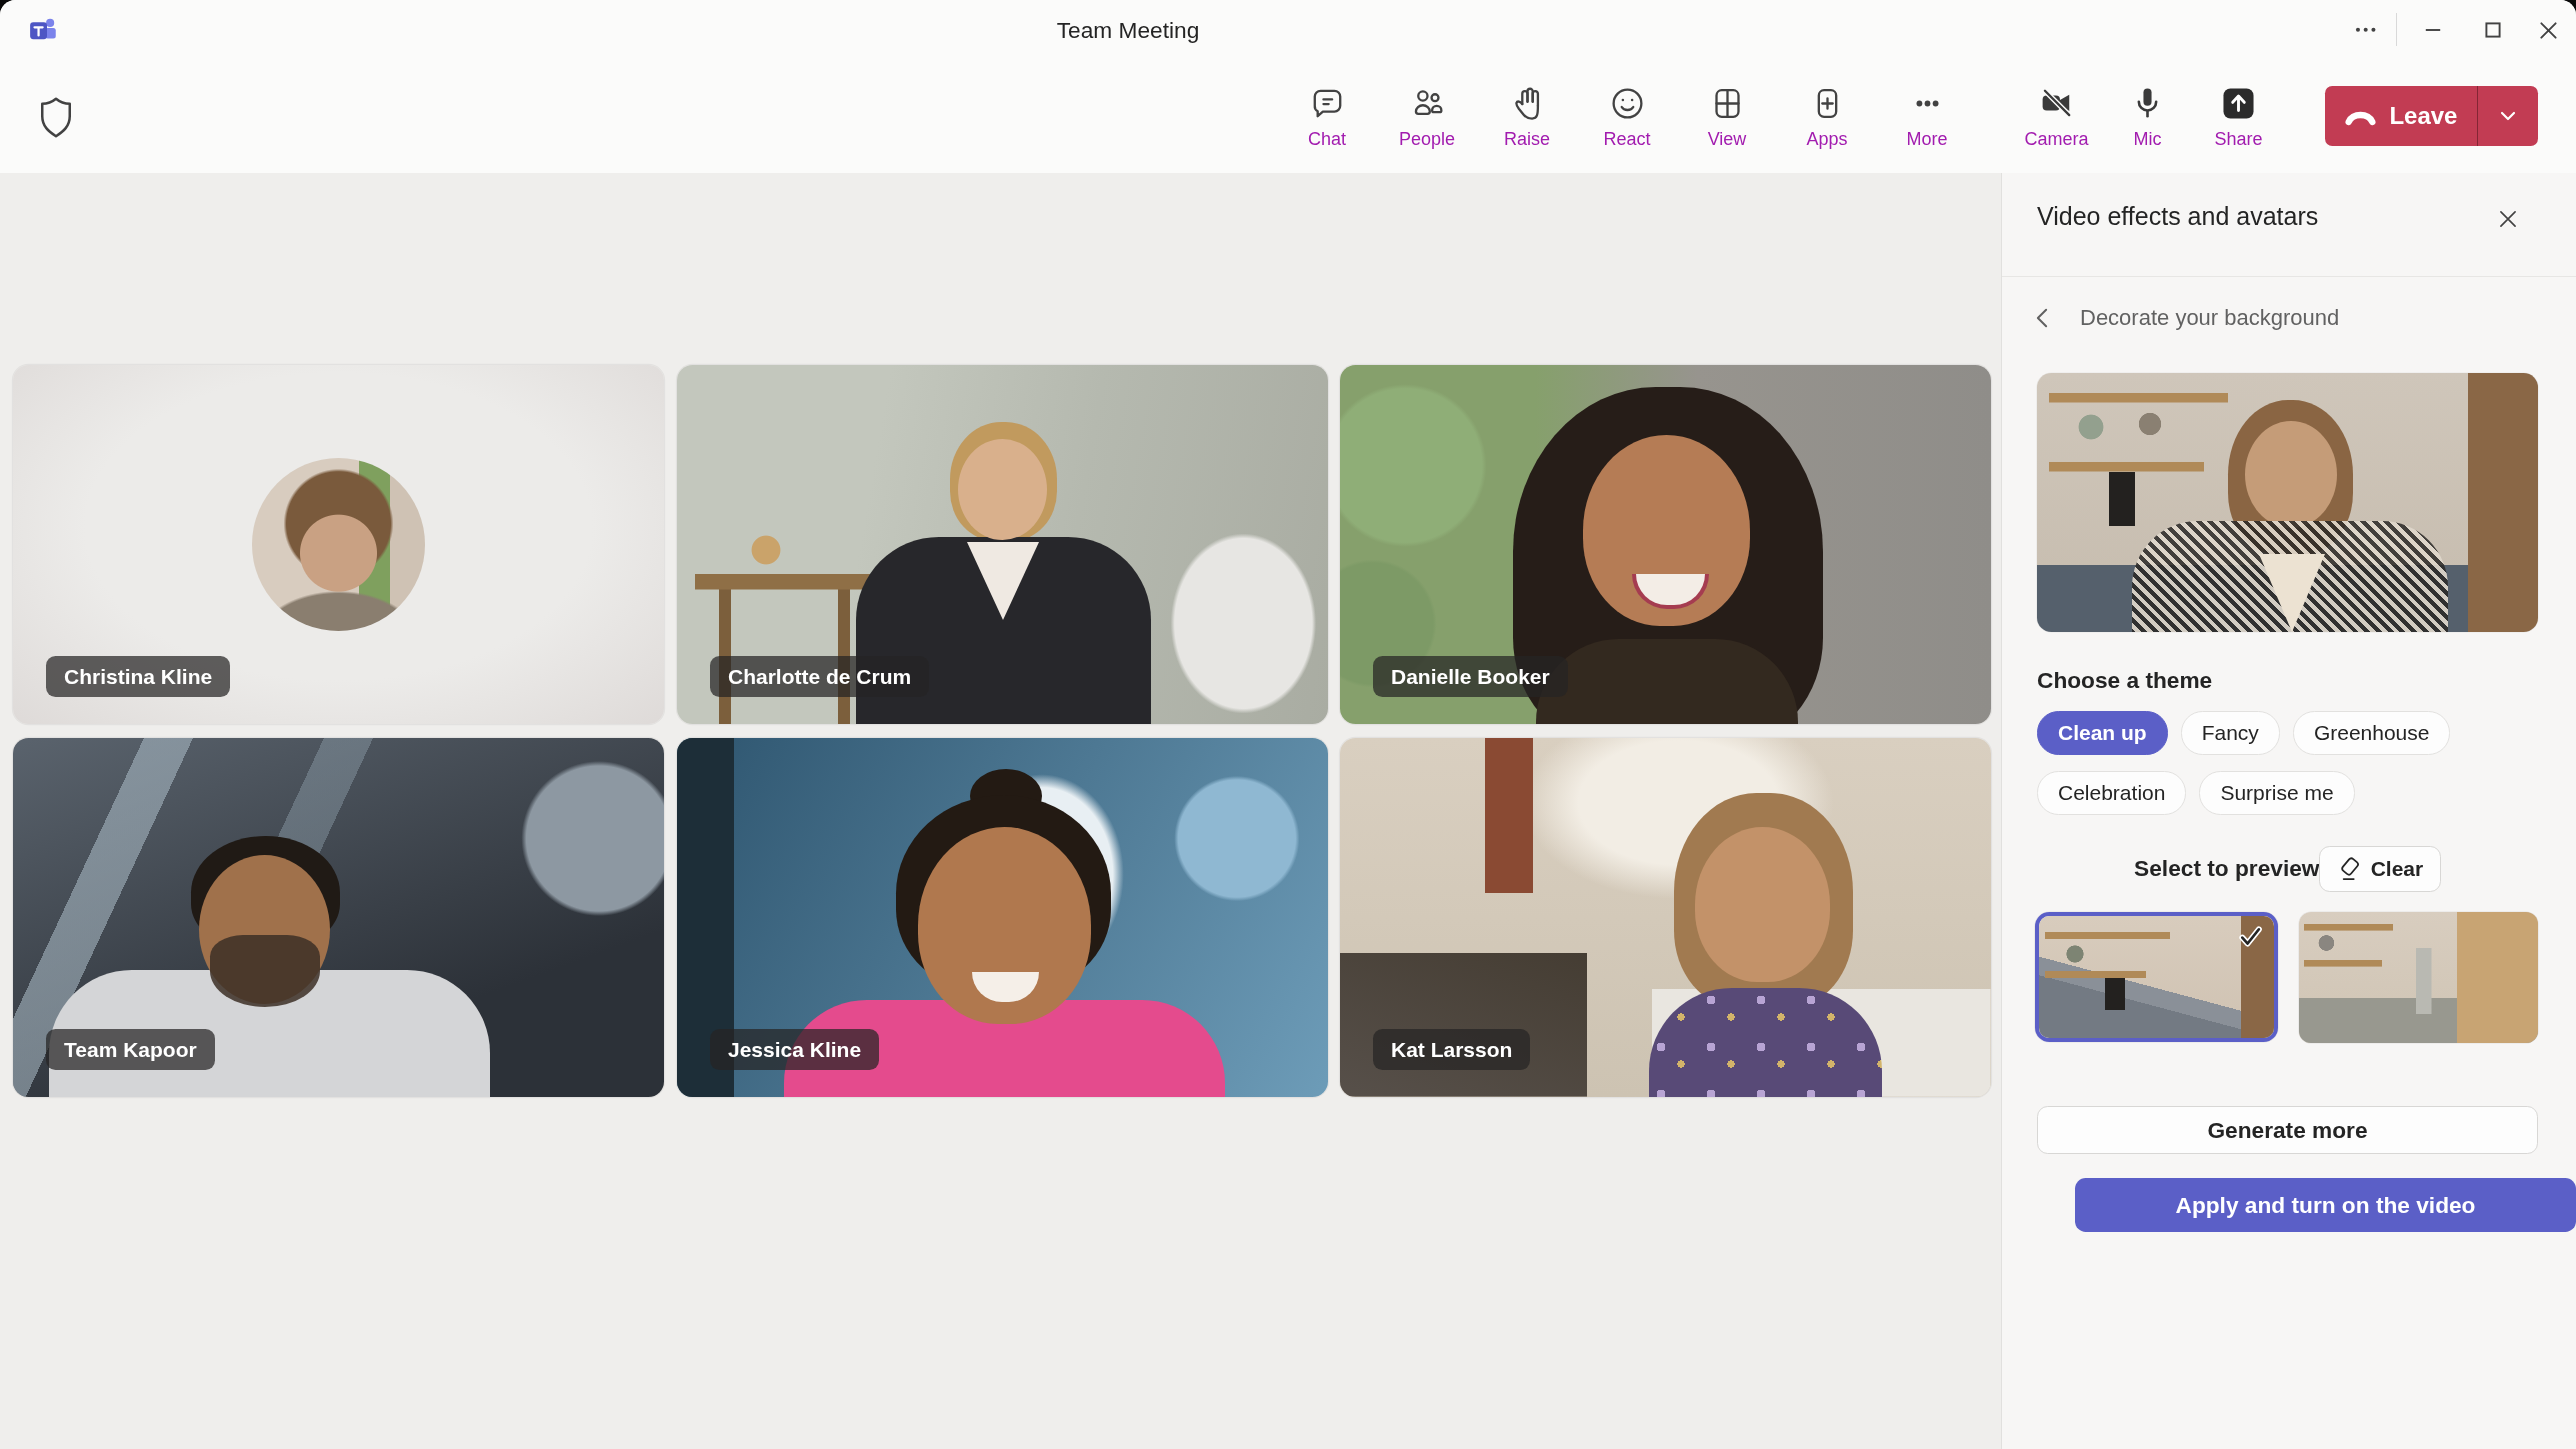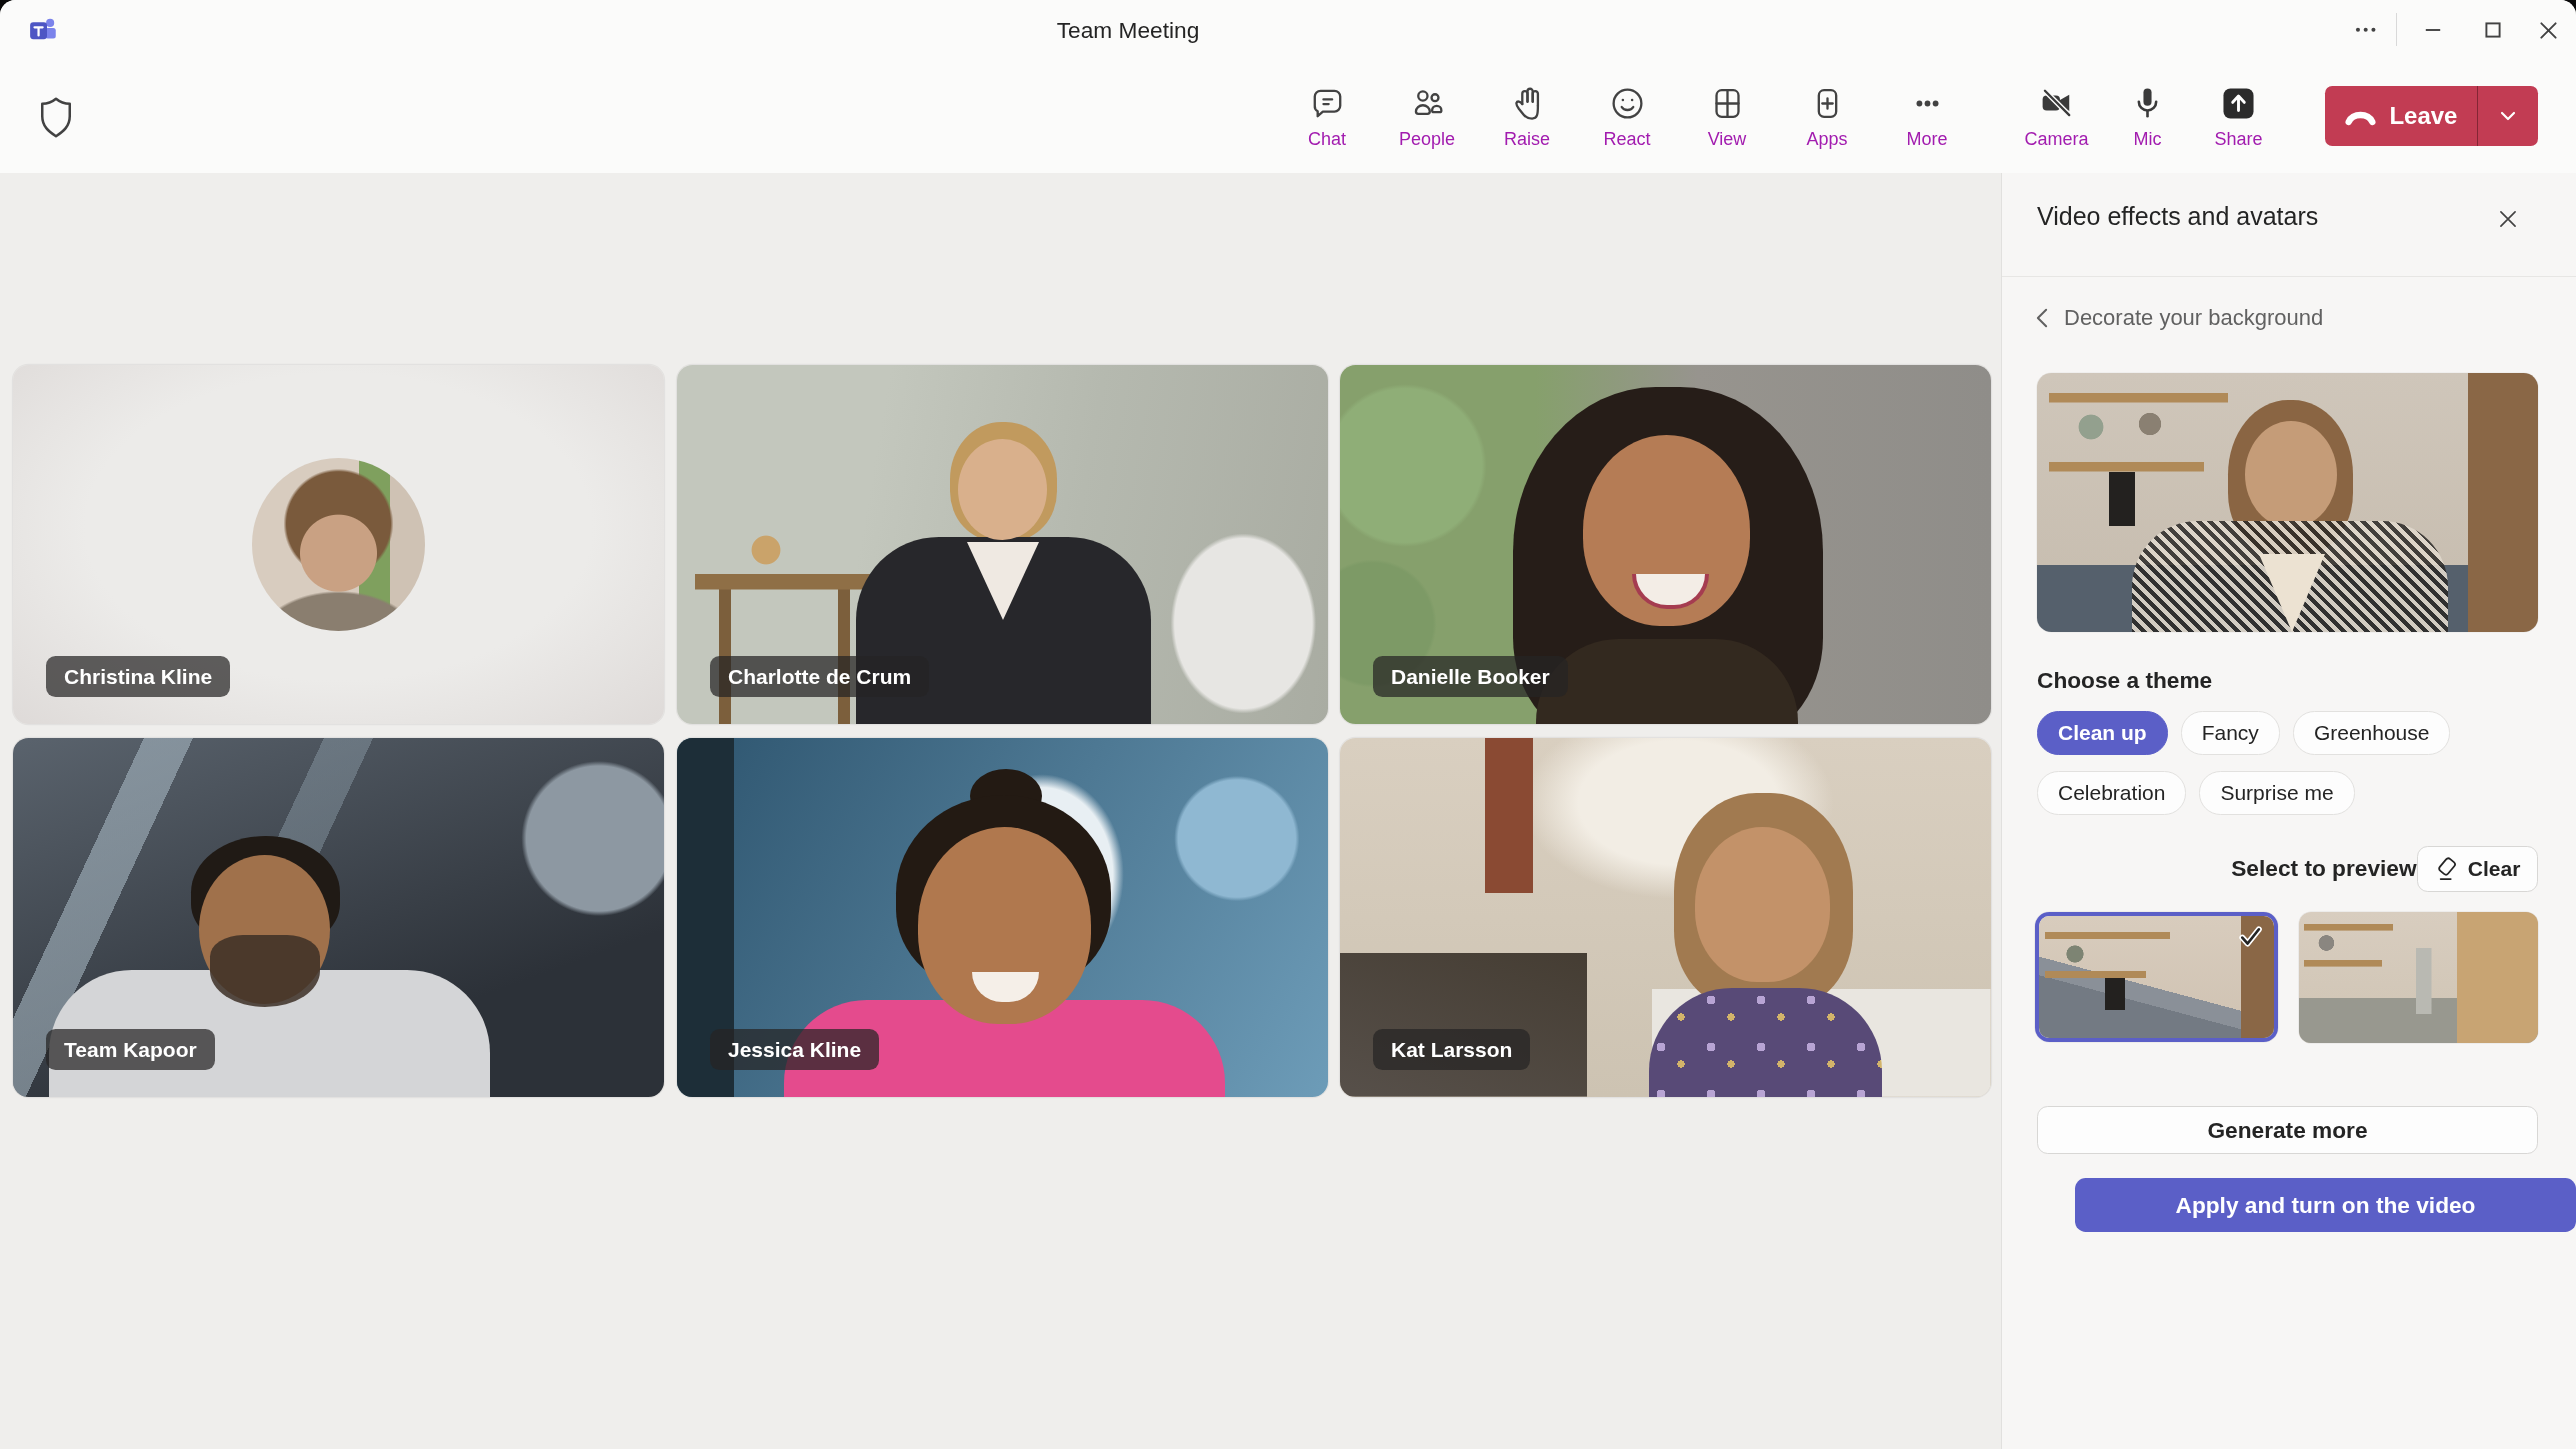--- a/index.html
+++ b/index.html
@@ -119,21 +119,21 @@
   .t-kat .torso{left:309px;width:233px;height:113px;background:#584a77;
       background-image:radial-gradient(circle 7.2px at 12px 12px, #b8a4d4 0 60%, rgba(0,0,0,0) 62%),
                        radial-gradient(circle 6px at 32px 29px, #d3b46a 0 60%, rgba(0,0,0,0) 62%);
       background-size:50px 47px;}
 
   
   .panel{position:absolute;left:2002px;top:173px;width:574px;height:1276px;background:#f7f6f5;}
   .p-title{position:absolute;left:35px;top:29px;font-size:25px;font-weight:400;color:#242424;}
   .p-close{position:absolute;left:484px;top:24px;width:43px;height:43px;display:flex;align-items:center;justify-content:center;cursor:pointer;}
   .p-hr{position:absolute;left:0;top:103px;width:574px;height:1.2px;background:#e7e6e4;}
-  .p-back{position:absolute;left:31px;top:132px;display:flex;align-items:center;gap:13px;cursor:pointer;color:#616161;font-size:22px;}
+  .p-back{position:absolute;left:31px;top:132px;display:flex;align-items:center;gap:29px;cursor:pointer;color:#616161;font-size:22px;}
   .p-preview{position:absolute;left:35px;top:200px;width:501px;height:259px;border-radius:14.3px;overflow:hidden;box-shadow:0 0 0 0.6px rgba(0,0,0,.06);
     background:
       linear-gradient(#b08a58,#b08a58) 12px 20px/179px 9.5px no-repeat,
       linear-gradient(#b08a58,#b08a58) 12px 89px/155px 9.5px no-repeat,
       linear-gradient(#23211f,#23211f) 72px 99px/26px 54px no-repeat,
       radial-gradient(circle 20px at 54px 54px, #93a08e 0 60%, rgba(147,160,142,0) 64%),
       radial-gradient(circle 18px at 113px 51px, #8a8072 0 60%, rgba(138,128,114,0) 64%),
       linear-gradient(90deg, rgba(0,0,0,0) 0 86%, #8a6746 86%),
       linear-gradient(0deg, #55606c 0 26%, rgba(85,96,108,0) 26%),
       linear-gradient(#cfc6ba,#c6bcae);}
@@ -143,21 +143,21 @@
       background:repeating-linear-gradient(45deg, rgba(42,40,38,.85) 0 4.2px, rgba(224,216,204,.9) 4.2px 8.3px);}
   .pv-shirt{position:absolute;left:222px;bottom:0;width:66px;height:78px;background:#ece2d2;clip-path:polygon(0 0,100% 0,50% 100%);}
 
   .p-h2{position:absolute;left:35px;font-size:22.7px;font-weight:600;color:#242424;}
   .h-theme{top:494px;}
   .pills{position:absolute;left:35px;top:538px;width:513px;display:flex;flex-wrap:wrap;gap:15.5px 13px;}
   .pill{height:42px;display:inline-flex;align-items:center;padding:0 20px;border-radius:21.5px;font-size:21px;
         background:#fdfdfd;border:1.2px solid #e2e1df;color:#242424;cursor:pointer;}
   .pill.sel{background:#5b5fc7;border-color:#5b5fc7;color:#fff;font-weight:600;}
 
-  .select-row{position:absolute;left:35px;top:673px;width:501px;height:45px;display:flex;align-items:center;justify-content:flex-end;}
+  .select-row{position:absolute;left:35px;top:673px;width:501px;height:45px;display:flex;align-items:center;justify-content:center;}
   .clear-btn{height:44px;display:flex;align-items:center;gap:9.5px;padding:0 16.7px;background:#fdfdfd;border:1.2px solid #d8d7d5;
              border-radius:10.7px;font-size:21px;font-weight:600;color:#242424;cursor:pointer;}
   .thumbs{position:absolute;left:33px;top:739px;width:504px;height:134px;}
   .thumb{position:absolute;top:0;height:131px;border-radius:12px;overflow:hidden;cursor:pointer;box-shadow:0 0 0 0.6px rgba(0,0,0,.08);}
   .thumb1{left:0;width:244px;border:4.8px solid #5b5fc7;height:122px;width:235px;border-radius:14.3px;}
   .thumb2{left:264px;width:239px;}
   .th-scene1{position:absolute;inset:0;background:
       linear-gradient(#b08a58,#b08a58) 6px 15.5px/125px 7.2px no-repeat,
       linear-gradient(#b08a58,#b08a58) 6px 55px/101px 7.2px no-repeat,
       linear-gradient(#23211f,#23211f) 66px 61px/20px 33px no-repeat,

